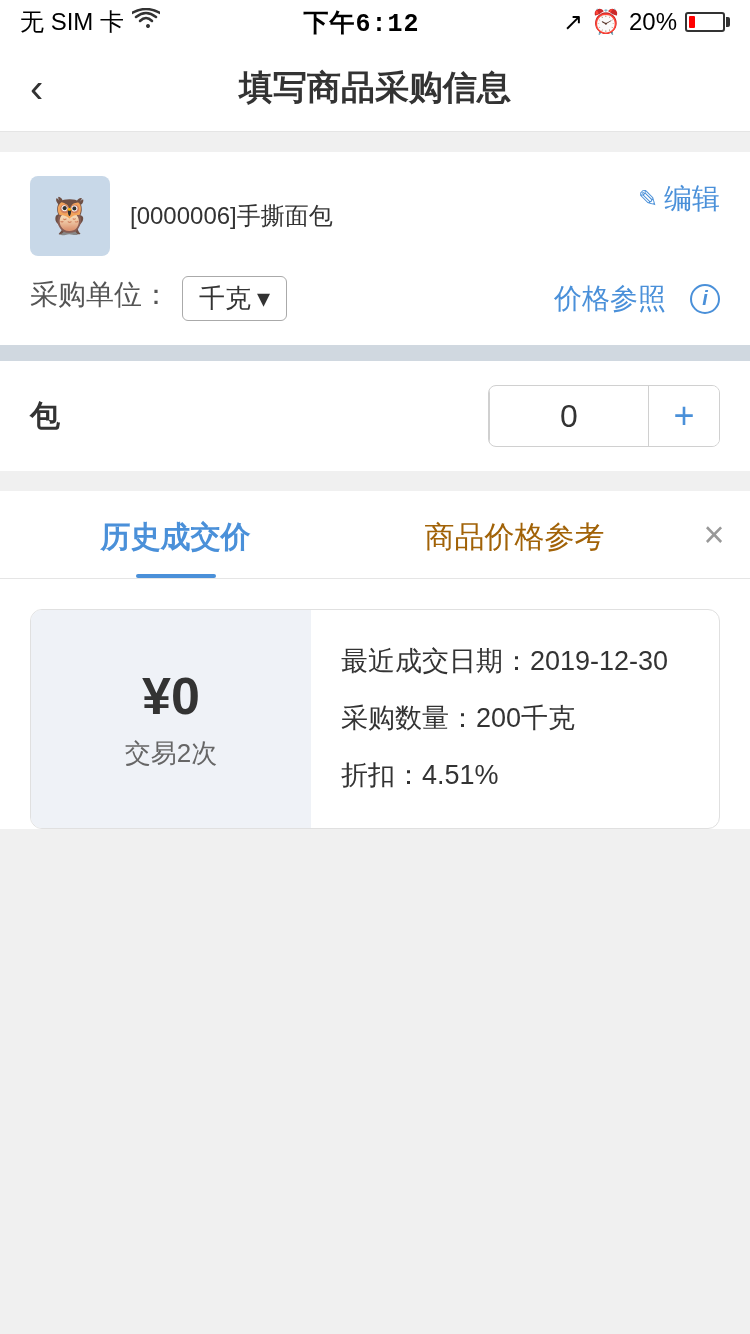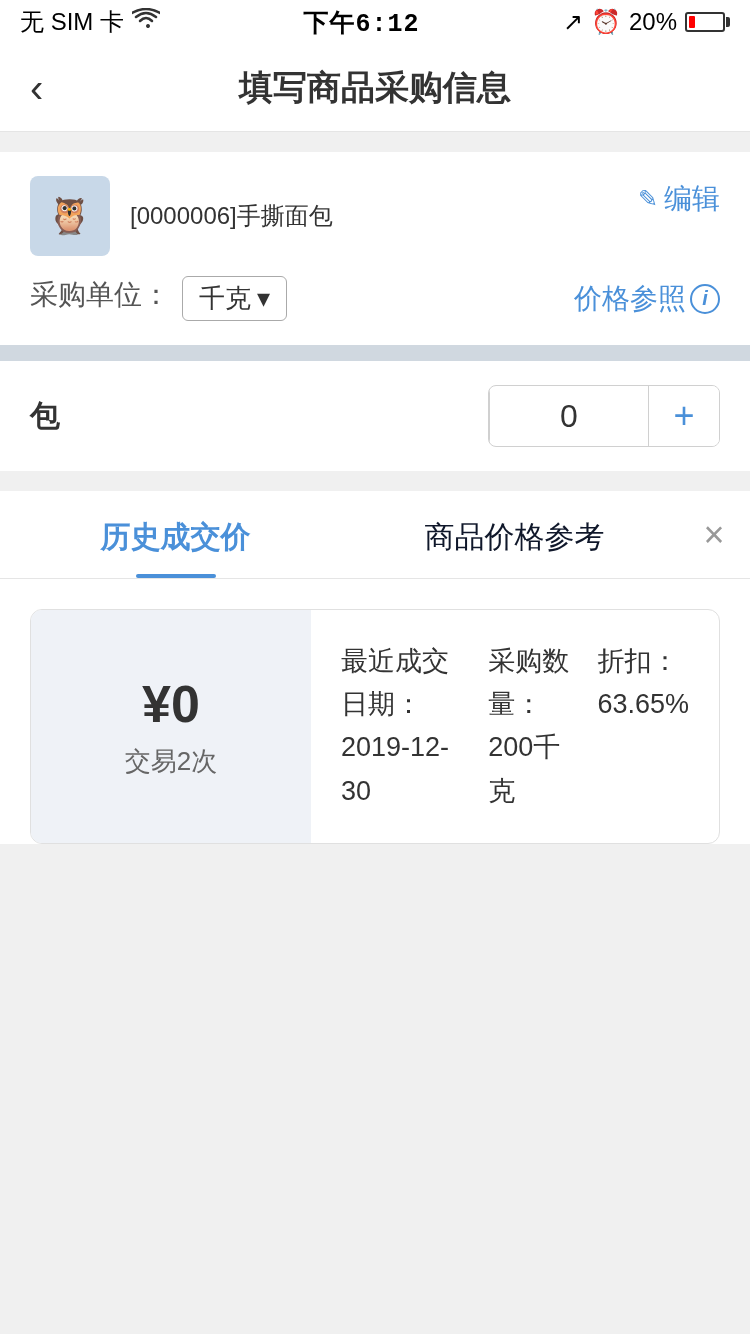--- a/index.html
+++ b/index.html
@@ -164,21 +164,21 @@
       color: #333;
       display: flex;
       align-items: center;
       gap: 6px;
       background: #fff;
       cursor: pointer;
     }
     .price-ref {
       display: flex;
       align-items: center;
-      gap: 4px;
+      gap: 24px;
       color: #4a90d9;
       font-size: 28px;
       cursor: pointer;
     }
     .info-icon {
       width: 30px;
       height: 30px;
       border: 2px solid #4a90d9;
       border-radius: 50%;
       display: flex;
@@ -261,21 +261,21 @@
       align-items: center;
       border-bottom: 1px solid #e5e5e5;
       padding: 0 6px;
       position: relative;
     }
     .tab-item {
       flex: 1;
       text-align: center;
       padding: 26px 0 20px;
       font-size: 30px;
-      color: #0f172a;
+      color: #a16207;
       cursor: pointer;
       position: relative;
     }
     .tab-item.active {
       color: #4a90d9;
       font-weight: 600;
     }
     .tab-item.active::after {
       content: '';
       position: absolute;
@@ -324,21 +324,21 @@
     }
     .history-count {
       font-size: 26px;
       color: #666;
       margin-top: 10px;
     }
     .history-right {
       flex: 1;
       padding: 30px 30px;
       display: flex;
-      flex-direction: row;
+      flex-direction: column;
       justify-content: center;
       gap: 14px;
     }
     .history-detail {
       font-size: 27px;
       color: #333;
       line-height: 1.6;
     }
 
     
@@ -437,19 +437,19 @@
       <div class="history-count">交易2次</div>
     </div>
     <div class="history-right">
       <div class="history-detail">
         <span>最近成交日期：</span><span>2019-12-30</span>
       </div>
       <div class="history-detail">
         <span>采购数量：</span><span>200千克</span>
       </div>
       <div class="history-detail">
-        <span>折扣：</span><span>63.65%</span>
+        <span>折扣：</span><span>4.51%</span>
       </div>
     </div>
   </div>
 </div>
 
 <div class="bottom-space"></div>
 
 </body></html>

